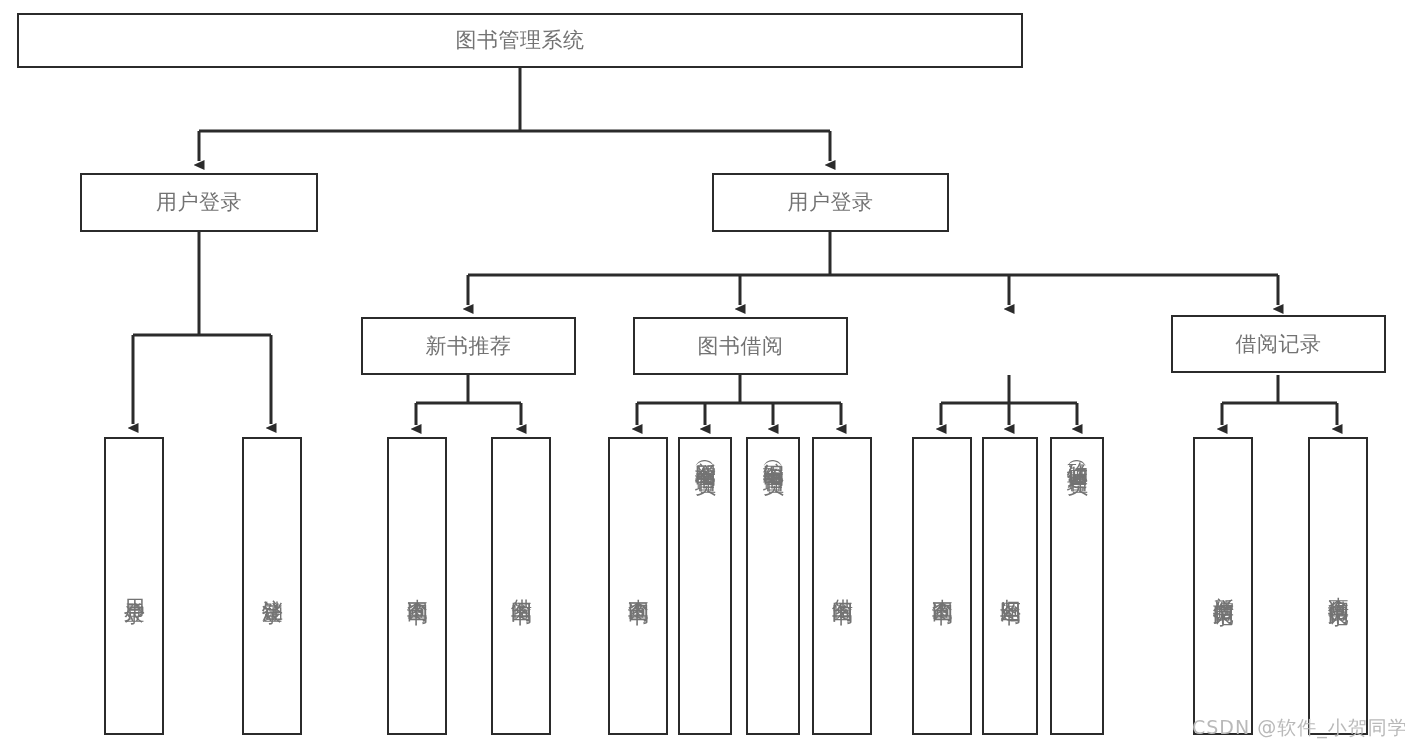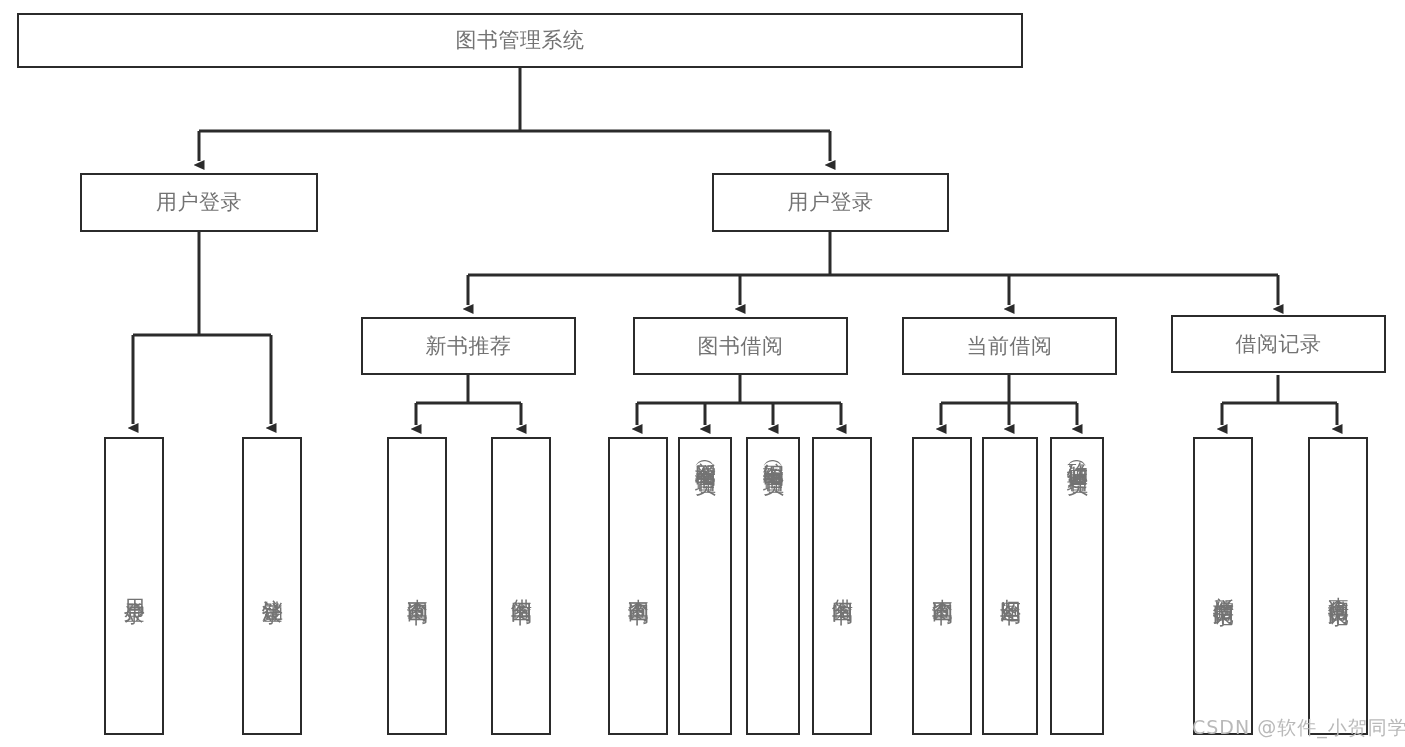--- a/index.html
+++ b/index.html
@@ -132,23 +132,20 @@
   <div class="node" style="left:712px; top:173px; width:237px; height:59px;">
     <span class="label">用户登录</span>
   </div>
 
   <div class="node" style="left:633px; top:317px; width:215px; height:58px;">
     <span class="label">图书借阅</span>
   </div>
   <div class="node" style="left:361px; top:317px; width:215px; height:58px;">
     <span class="label">新书推荐</span>
   </div>
-  <div class="node" style="left:902px; top:317px; width:215px; height:58px;">
-    <span class="label">当前借阅</span>
-  </div>
   <div class="node" style="left:1171px; top:315px; width:215px; height:58px;">
     <span class="label">借阅记录</span>
   </div>
 
   <div class="node vert" style="left:104px; top:437px; width:60px; height:298px;">
     <span class="label">用户登录</span>
   </div>
   <div class="node vert" style="left:242px; top:437px; width:60px; height:298px;">
     <span class="label">注销登录</span>
   </div>

